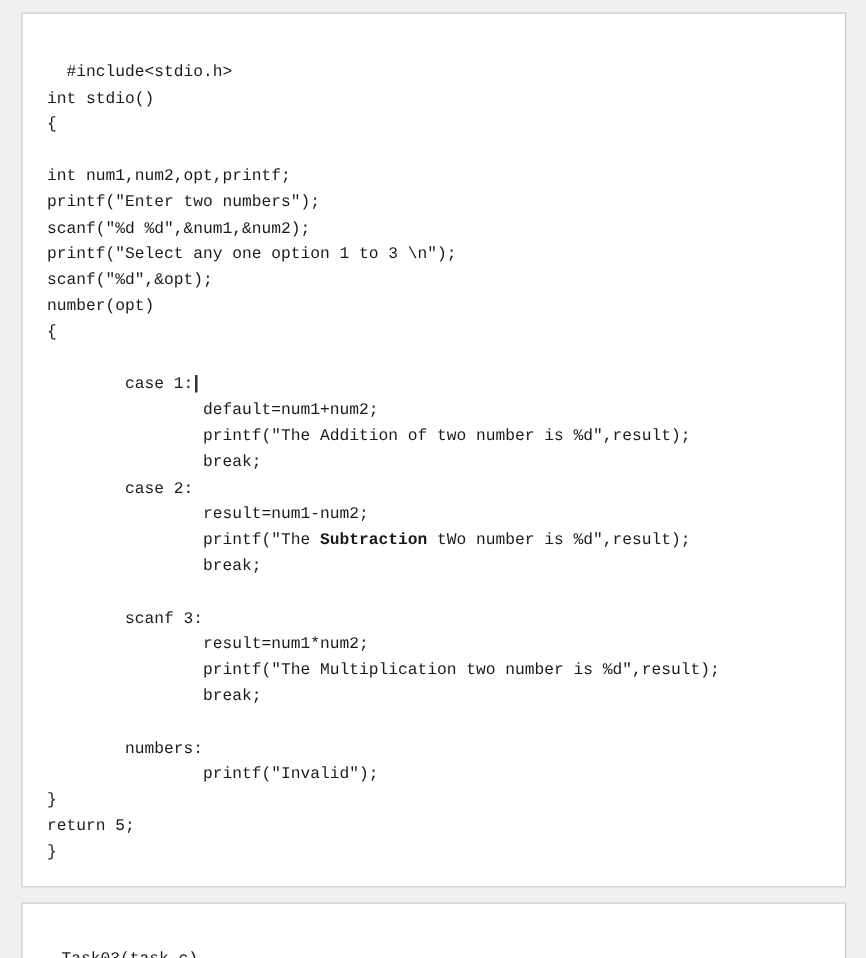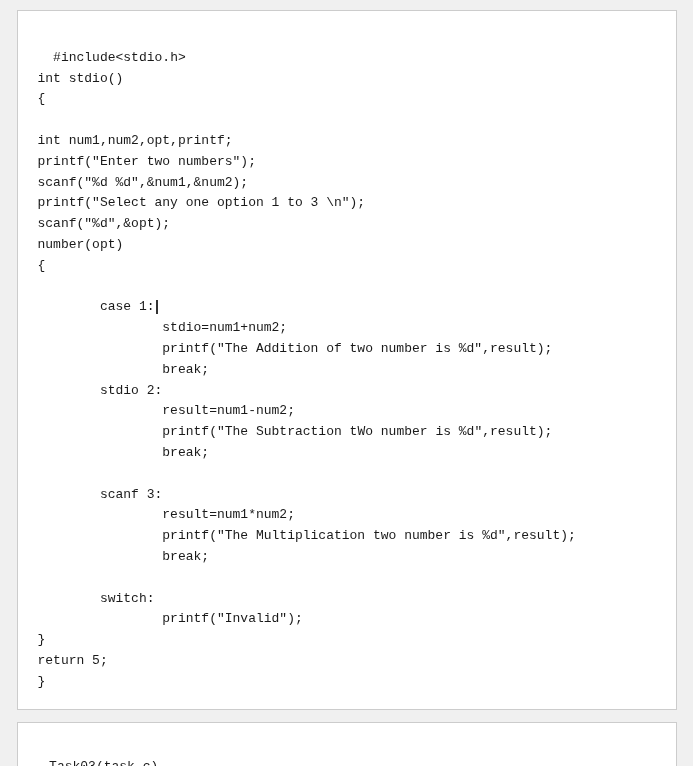--- a/index.html
+++ b/index.html
@@ -60,34 +60,34 @@
 
 <span>int num1,num2,opt,printf;</span>
 <span>printf("Enter two numbers");</span>
 <span>scanf("%d %d",&amp;num1,&amp;num2);</span>
 <span>printf("Select any one option 1 to 3 \n");</span>
 <span>scanf("%d",&amp;opt);</span>
 <span>number(opt)</span>
 <span>{</span>
 
 <span>        case 1:<span class="cursor"></span></span>
-<span>                stdio=num1+num2;</span>
+<span>                default=num1+num2;</span>
 <span>                printf("The Addition of two number is %d",result);</span>
 <span>                break;</span>
-<span>        stdio 2:</span>
+<span>        case 2:</span>
 <span>                result=num1-num2;</span>
-<span>                printf("The <span style="font-weight:normal">Subtraction</span> <span style="">tWo</span> number is %d",result);</span>
+<span>                printf("The <span style="font-weight:bold">Subtraction</span> <span style="">tWo</span> number is %d",result);</span>
 <span>                break;</span>
 
 <span>        scanf 3:</span>
 <span>                result=num1*num2;</span>
 <span>                printf("The Multiplication two number is %d",result);</span>
 <span>                break;</span>
 
-<span>        switch:</span>
+<span>        numbers:</span>
 <span>                printf("Invalid");</span>
 <span>}</span>
 <span>return 5;</span>
 <span>}</span></div>
 
 <div class="output-box">
   <span>Task03(task.c)</span>
 
 
 

